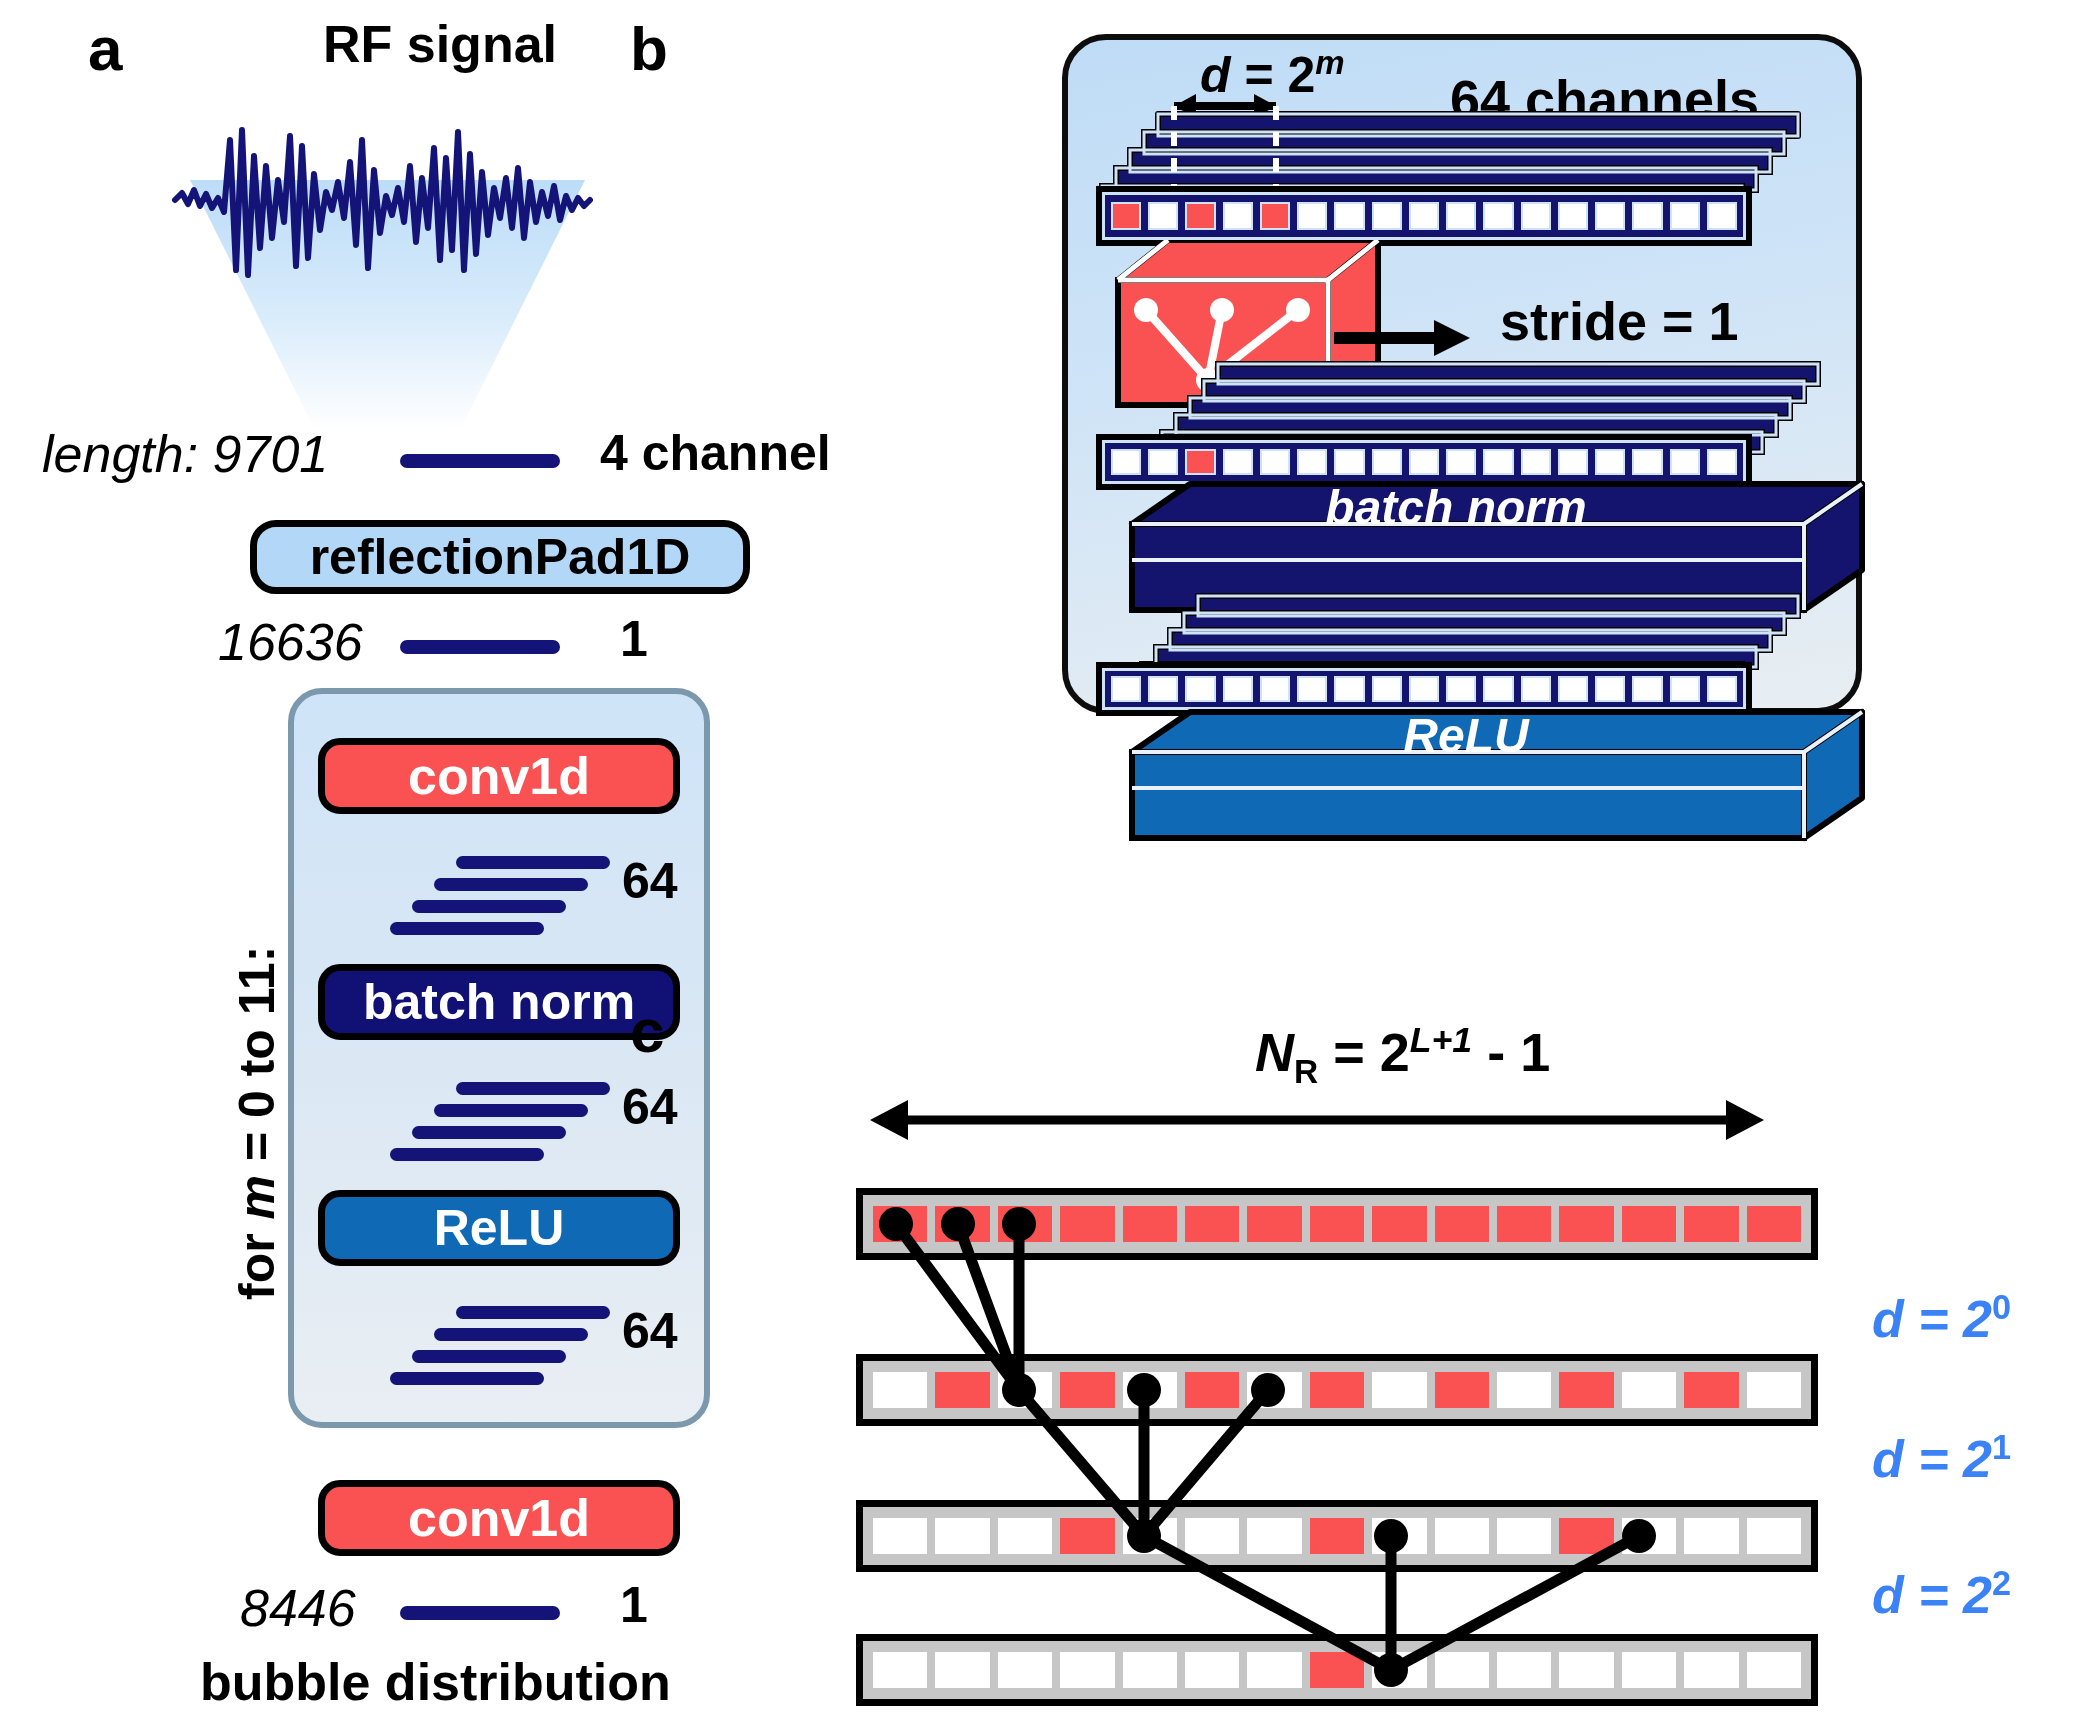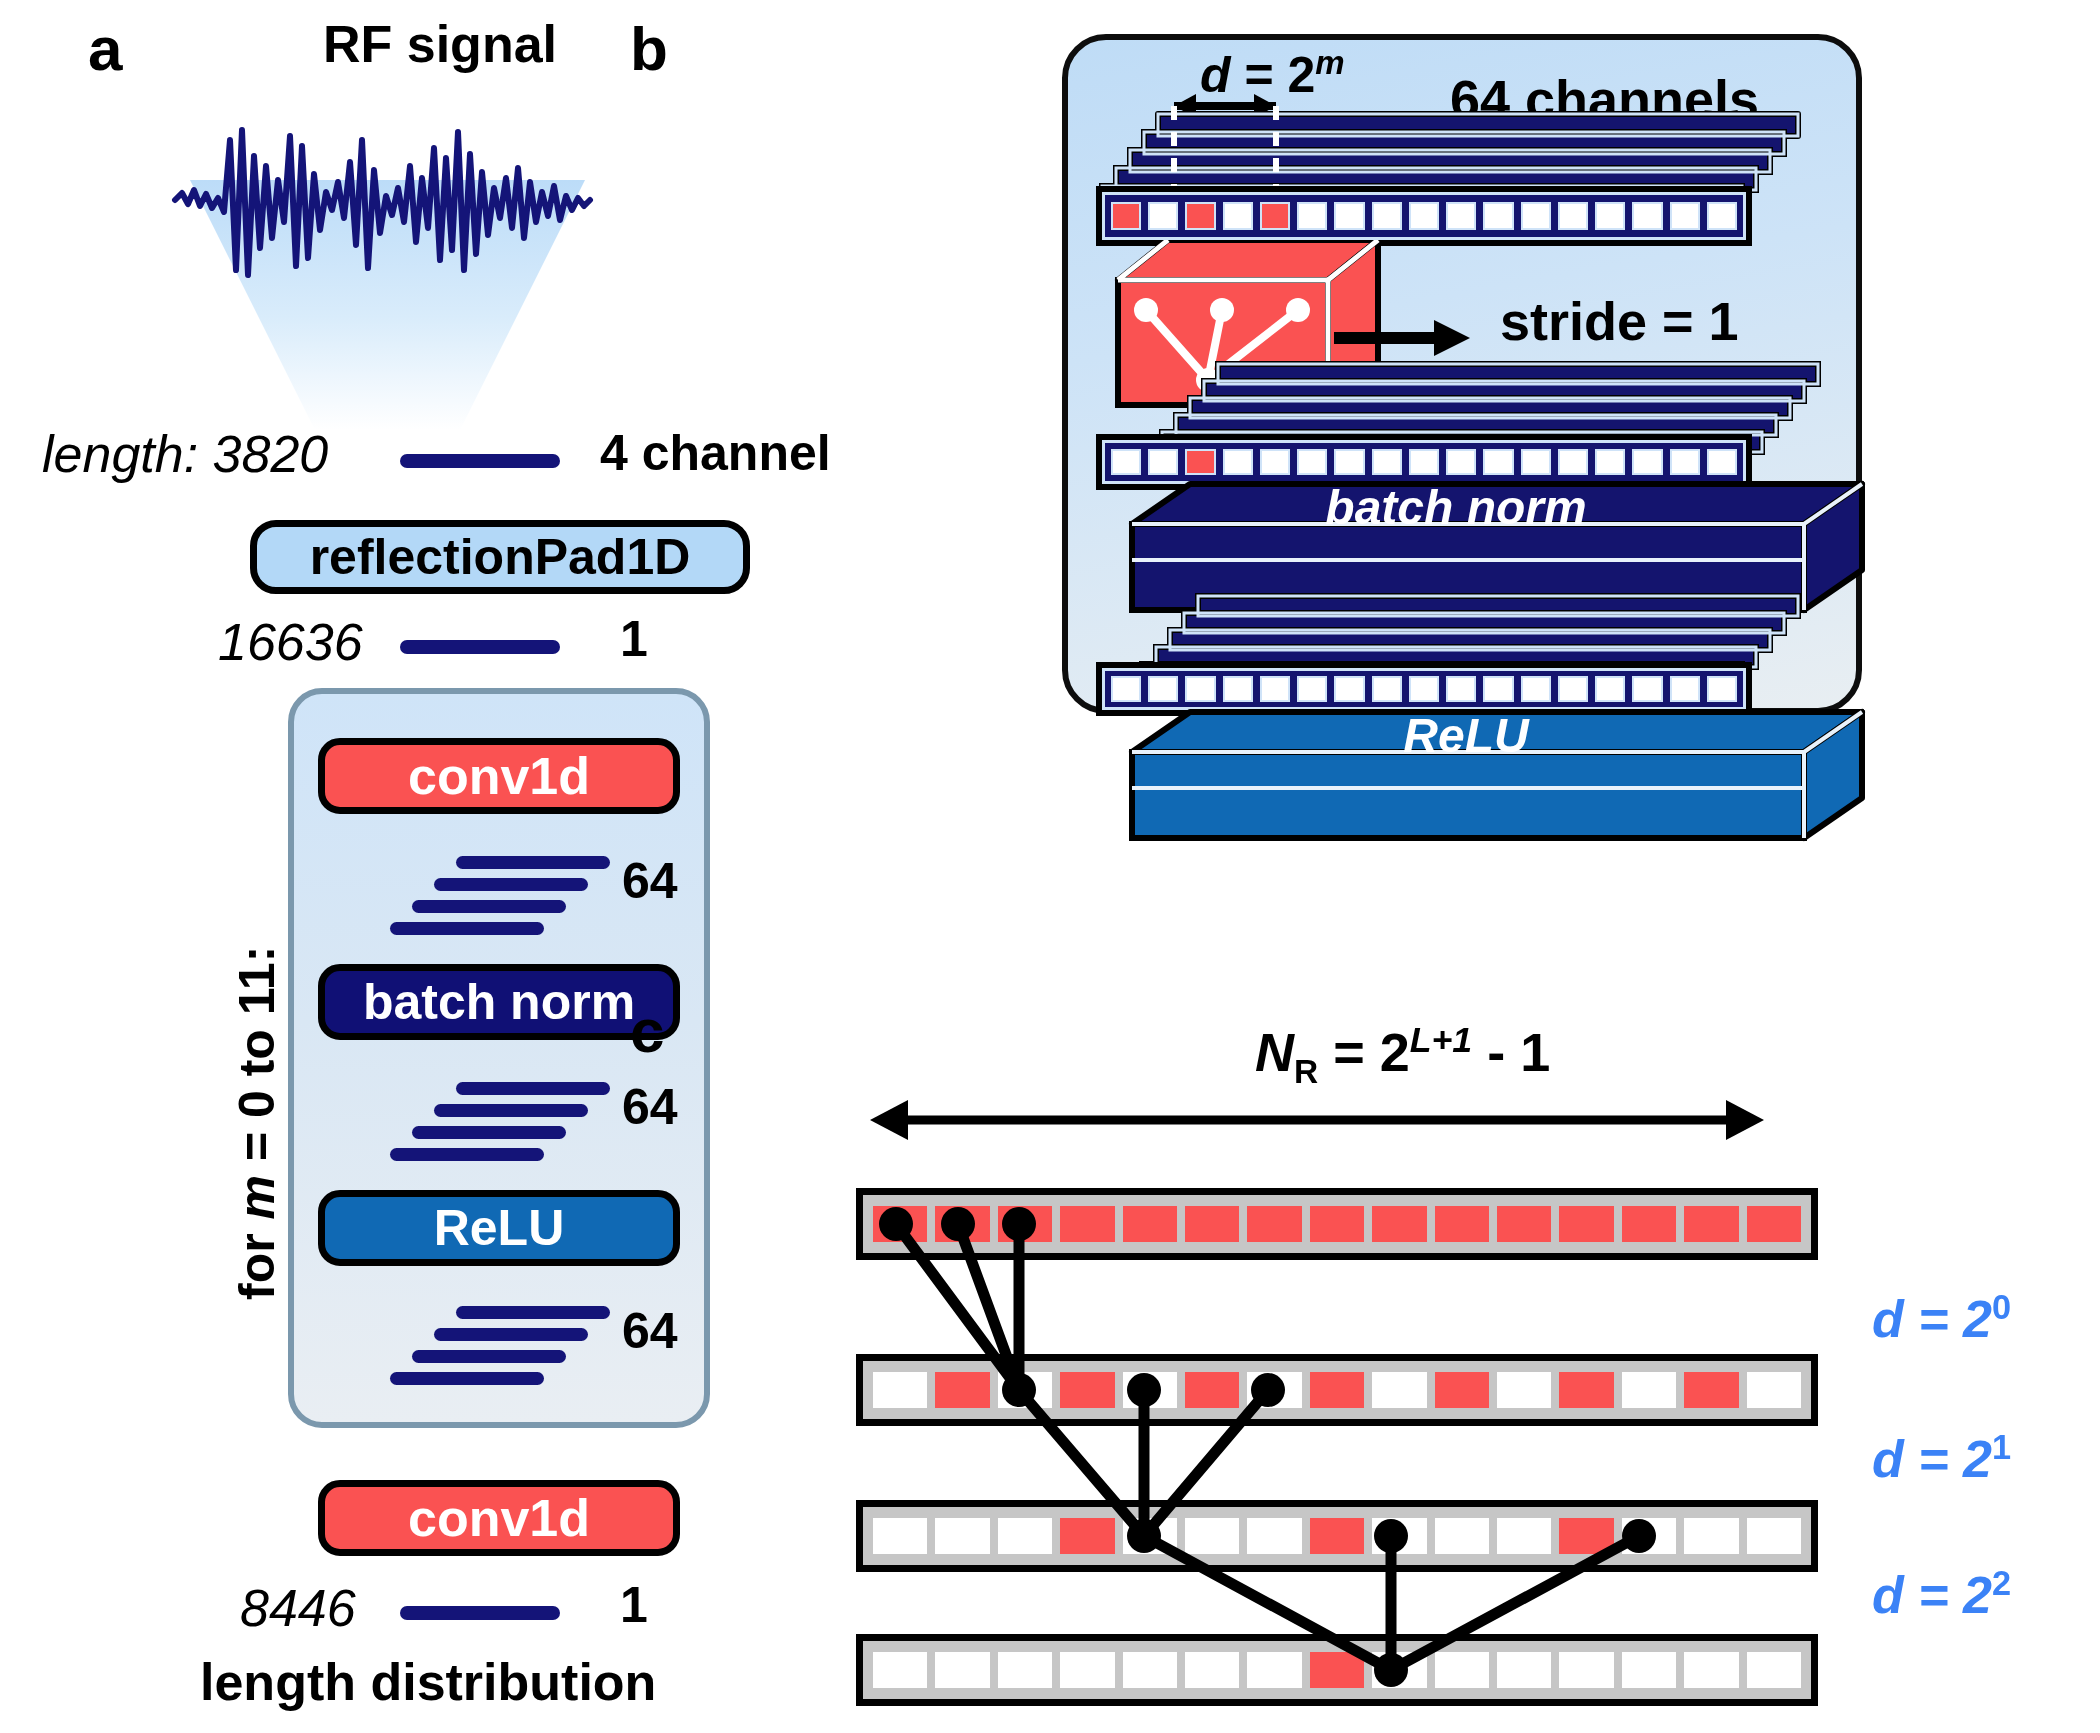--- a/index.html
+++ b/index.html
@@ -77,21 +77,21 @@
       <linearGradient id="beam" x1="0" y1="0" x2="0" y2="1">
         <stop offset="0%" stop-color="#bcdcf8" stop-opacity="1"></stop>
         <stop offset="55%" stop-color="#d9ecfb" stop-opacity="1"></stop>
         <stop offset="100%" stop-color="#ffffff" stop-opacity="1"></stop>
       </linearGradient>
     </defs>
     <polygon points="60,110 455,110 330,360 185,360" fill="url(#beam)"></polygon>
     <polyline fill="none" stroke="#141478" stroke-width="6" stroke-linejoin="round" stroke-linecap="round" points="45,130 52,123 58,134 64,120 70,136 76,124 82,138 88,128 94,142 100,70 106,200 112,60 118,205 124,86 130,178 136,96 142,168 148,110 154,152 160,66 166,196 172,76 178,188 184,104 190,160 196,122 202,140 208,112 214,148 220,92 226,175 232,70 238,198 244,100 250,163 256,126 262,145 268,118 274,152 280,96 286,172 292,108 298,158 304,78 310,190 316,88 322,180 328,62 334,200 340,84 346,184 352,102 358,165 364,118 370,148 376,108 382,158 388,98 394,168 400,112 406,152 412,122 418,146 424,116 430,150 436,126 442,140 448,128 454,136 460,130"></polyline>
   </svg>
 
-  <div class="abs dim-label" style="left:42px;top:424px;">length: 3820</div>
+  <div class="abs dim-label" style="left:42px;top:424px;">length: 9701</div>
   <div class="abs dim-bar" style="left:400px;top:454px;width:160px;"></div>
   <div class="abs chan-label" style="left:600px;top:424px;">4 channel</div>
 
   <div class="abs pill pad" style="left:250px;top:520px;width:500px;height:74px;">reflectionPad1D</div>
 
   <div class="abs dim-label" style="left:218px;top:612px;">16636</div>
   <div class="abs dim-bar" style="left:400px;top:640px;width:160px;"></div>
   <div class="abs chan-label" style="left:620px;top:610px;">1</div>
 
   <div class="abs loopbox" style="left:288px;top:688px;width:422px;height:740px;"></div>
@@ -131,21 +131,21 @@
     <i style="left:0px;top:66px;width:154px;"></i>
   </div>
   <div class="abs n64" style="left:622px;top:1302px;">64</div>
 
   <div class="abs pill conv" style="left:318px;top:1480px;width:362px;height:76px;">conv1d</div>
 
   <div class="abs dim-label" style="left:240px;top:1578px;">8446</div>
   <div class="abs dim-bar" style="left:400px;top:1606px;width:160px;"></div>
   <div class="abs chan-label" style="left:620px;top:1576px;">1</div>
 
-  <div class="abs bubble-label" style="left:200px;top:1652px;">length distribution</div>
+  <div class="abs bubble-label" style="left:200px;top:1652px;">bubble distribution</div>
 
   <div class="abs panel-letter" style="left:630px;top:18px;">b</div>
 
   <div class="abs bbox" style="left:1062px;top:34px;width:800px;height:680px;"></div>
 
   <div class="abs math-lab" style="left:1200px;top:44px;">
     <span>d</span><span style="font-style:normal;"> = 2</span><span class="sup">m</span>
   </div>
 
   <svg class="abs" style="left:1150px;top:84px;" width="260" height="130">

